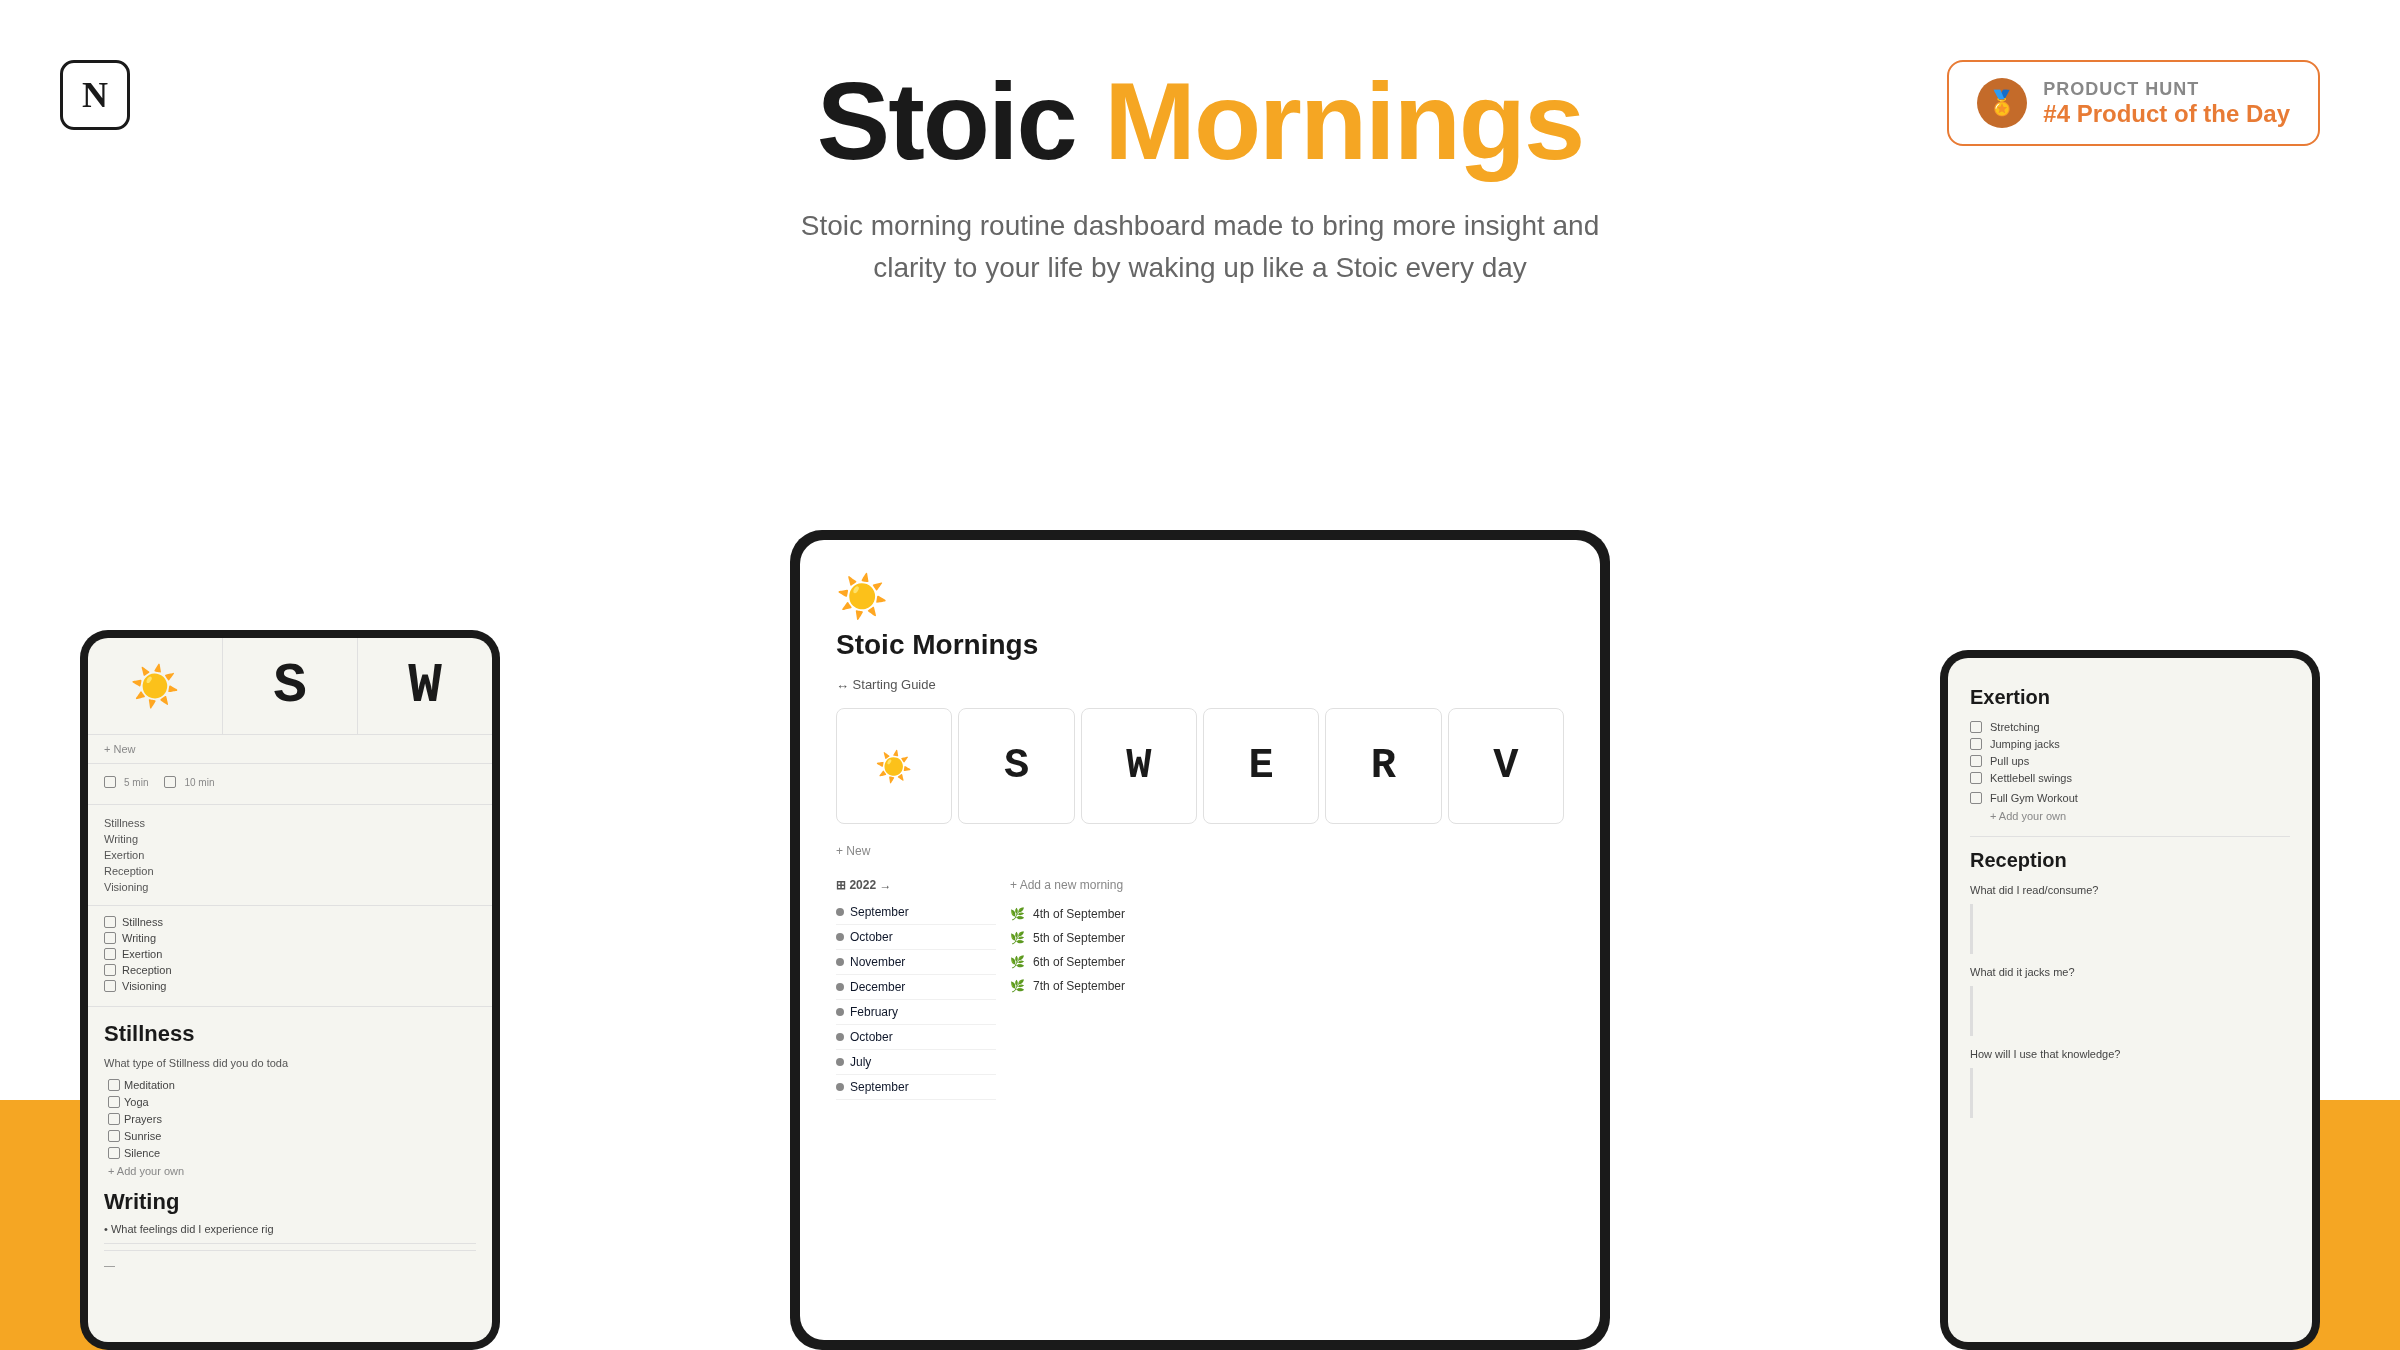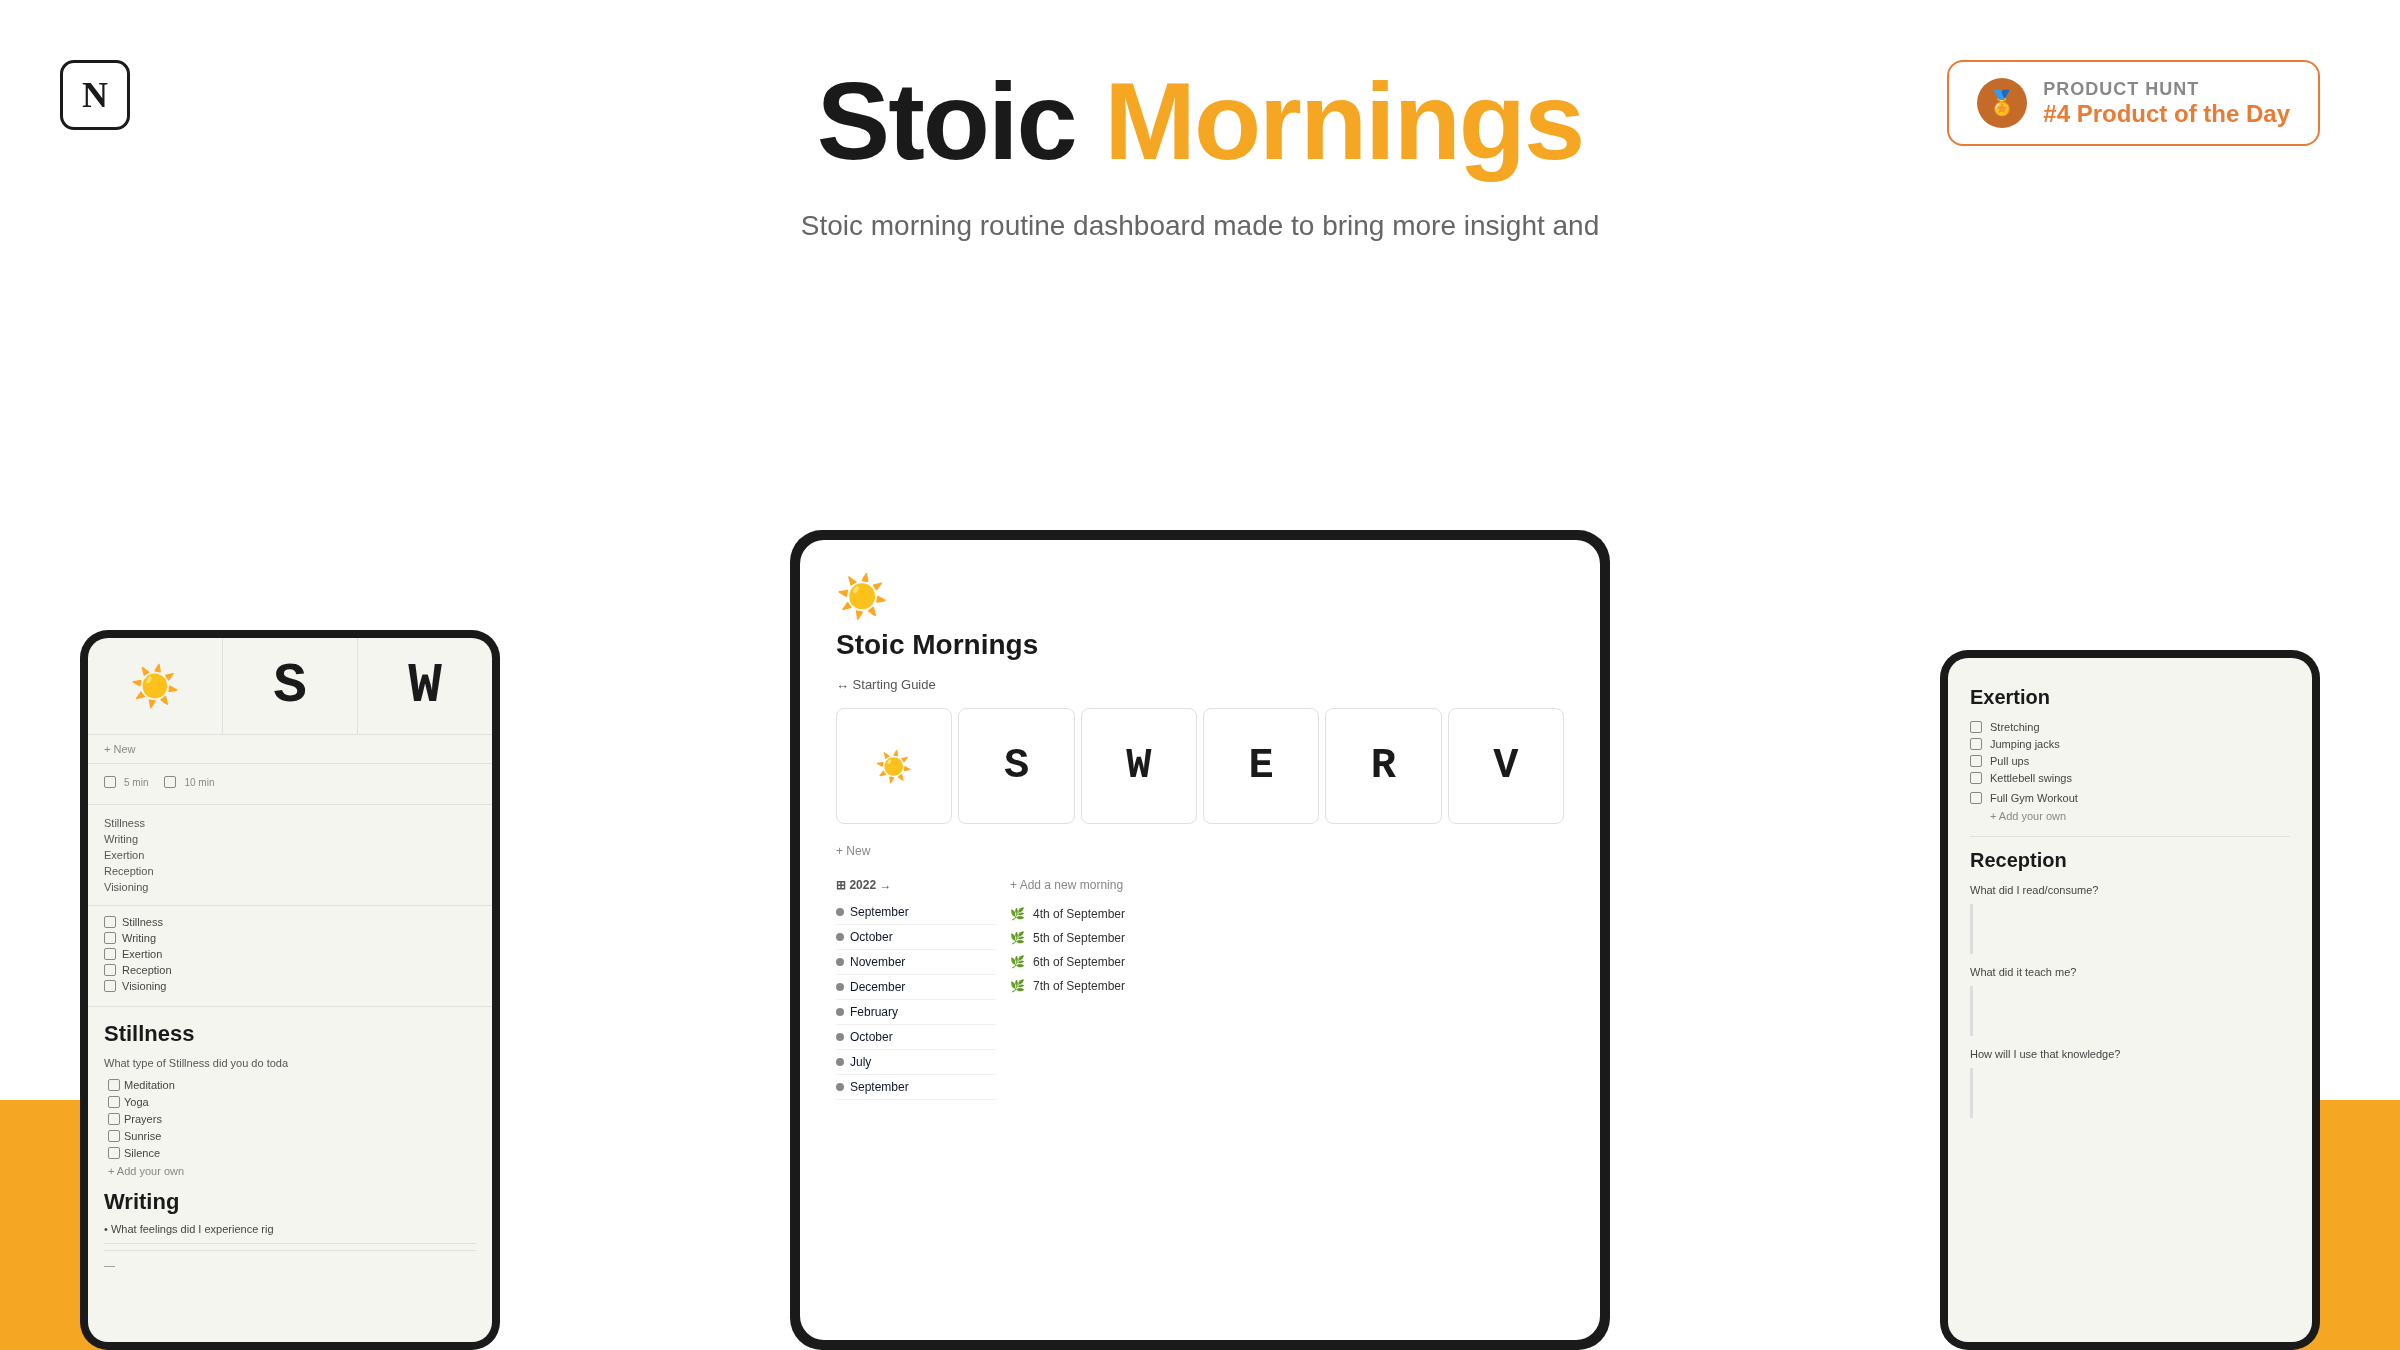--- a/index.html
+++ b/index.html
@@ -483,20 +483,21 @@
 </div>
 
 <div class="header">
   <div class="header-title">
     <span class="title-stoic">Stoic</span>
     <span> </span>
     <span class="title-mornings">Mornings</span>
   </div>
   <div class="header-subtitle">
     <span>Stoic morning routine dashboard made to bring more insight and</span><br>
+    <span>clarity to your life by waking up like a Stoic every day</span>
   </div>
 </div>
 
 <div class="screenshots-container">
 
   <div class="orange-strip-left"></div>
   <div class="orange-strip-right"></div>
 
   <div class="tablet-left">
     <div class="tablet-left-inner">
@@ -724,21 +725,21 @@
         </div>
         <div class="right-add-own">+ Add your own</div>
       </div>
 
       <div class="right-separator"></div>
 
       <div class="reception-section">
         <div class="right-section-title">Reception</div>
         <div class="reception-question">What did I read/consume?</div>
         <div class="reception-line"></div>
-        <div class="reception-question">What did it teach me?</div>
+        <div class="reception-question">What did it jacks me?</div>
         <div class="reception-line"></div>
         <div class="reception-question">How will I use that knowledge?</div>
         <div class="reception-line"></div>
       </div>
     </div>
   </div>
 
 </div>
 
 </body></html>

